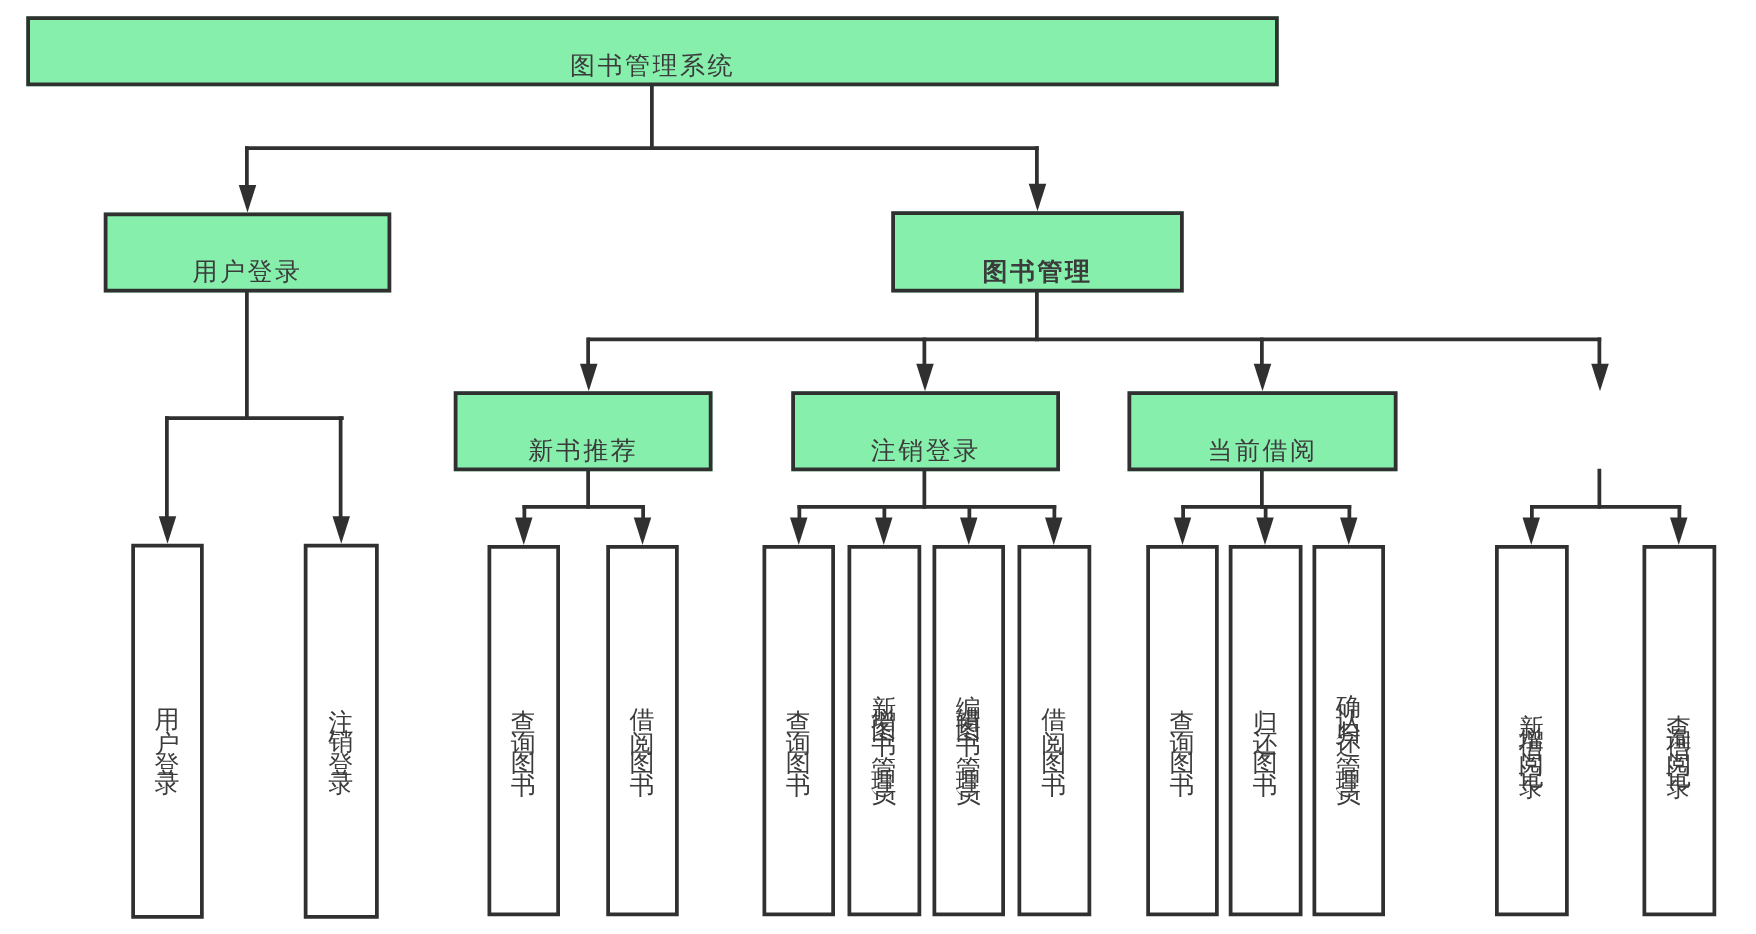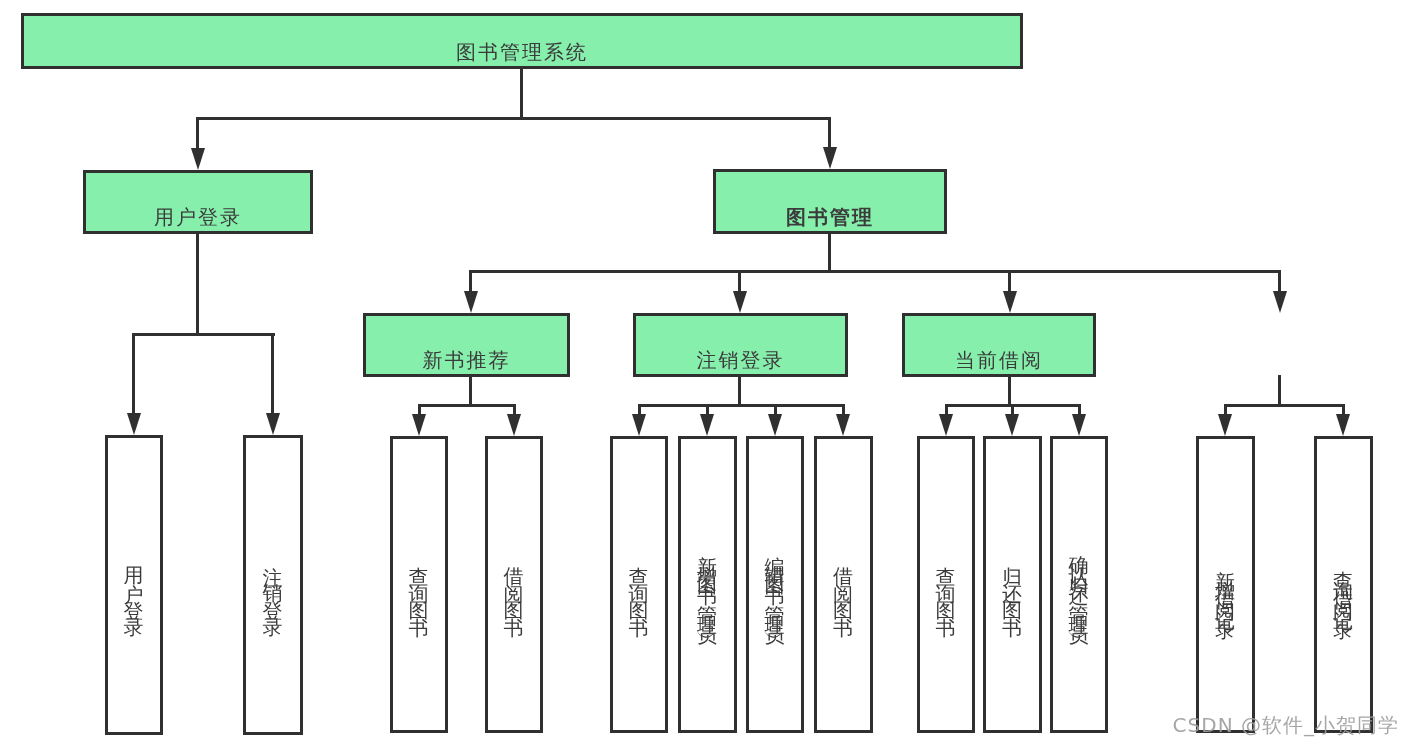--- a/index.html
+++ b/index.html
@@ -77,21 +77,21 @@
   <i class="ar" style="left:733px;top:291px"></i>
   <i class="ar" style="left:1003px;top:291px"></i>
   <i class="ar" style="left:1273px;top:291px"></i>
 
   <div class="box" style="left: 363px; top: 313px; width: 207px; height: 64px; color: rgb(59, 59, 59);">
     <span>新书推荐</span>
   </div>
   <div class="box" style="left: 633px; top: 313px; width: 215px; height: 64px; color: rgb(59, 59, 59);">
     <span>注销登录</span>
   </div>
-  <div class="box" style="left: 902px; top: 313px; width: 194px; height: 64px; color: rgb(59, 59, 59);">
+  <div class="box" style="left: 902px; top: 313px; width: 216px; height: 64px; color: rgb(59, 59, 59);">
     <span>当前借阅</span>
   </div>
 
   <i class="ln" style="left:469px;top:375px;width:3px;height:32px"></i>
   <i class="ln" style="left:418px;top:404px;width:98px;height:3px"></i>
   <i class="ln" style="left:418px;top:404px;width:3px;height:13px"></i>
   <i class="ln" style="left:513px;top:404px;width:3px;height:13px"></i>
   <i class="ar" style="left:412px;top:414px"></i>
   <i class="ar" style="left:507px;top:414px"></i>
 
@@ -159,15 +159,14 @@
     <span class="vtext" style="color: rgb(59, 59, 59);">确认归还（管理员）</span>
   </div>
 
   <div class="leaf" style="left:1196px;top:436px;width:59px;height:297px">
     <span class="vtext" style="color: rgb(59, 59, 59);">新增借阅记录</span>
   </div>
   <div class="leaf" style="left:1314px;top:436px;width:59px;height:297px">
     <span class="vtext" style="color: rgb(59, 59, 59);">查询借阅记录</span>
   </div>
 
-  <div class="watermark">CSDN @软件_小贺同学</div>
 
 </div>
 
 </body></html>

